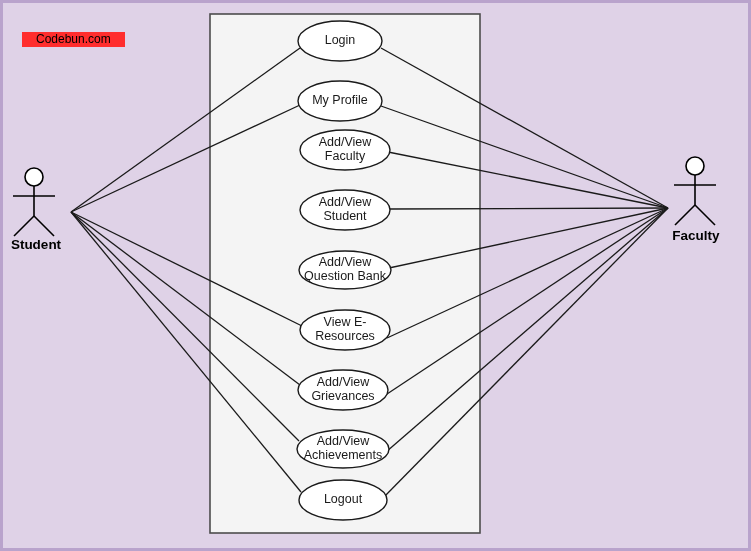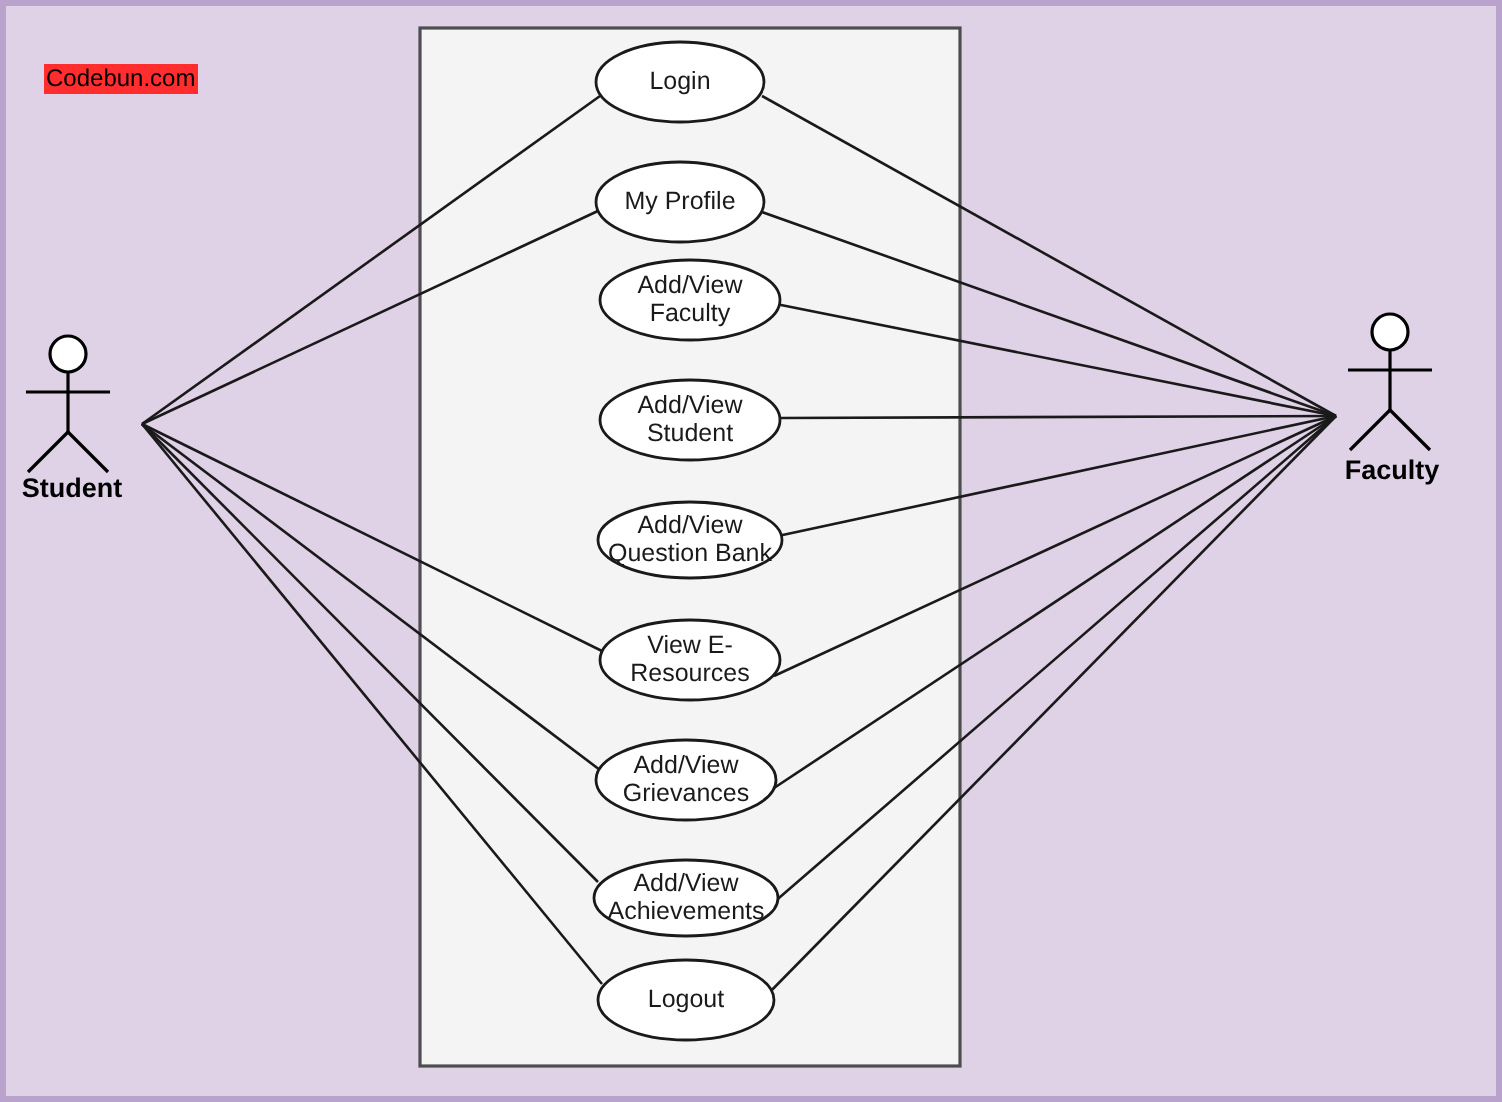--- a/index.html
+++ b/index.html
@@ -51,21 +51,21 @@
   }
   #watermark {
     position: absolute;
     left: 22px;
     top: 32px;
     background: #ff2d2d;
     color: #000000;
     font-family: "Liberation Sans", sans-serif;
     font-size: 12px;
     line-height: 15px;
-    padding: 0 1px;
+    padding: 0 14px;
     white-space: nowrap;
   }
 </style>
 </head>
 <body>
 
 <div id="canvas">
 
   <div id="page-bg"></div>
 

